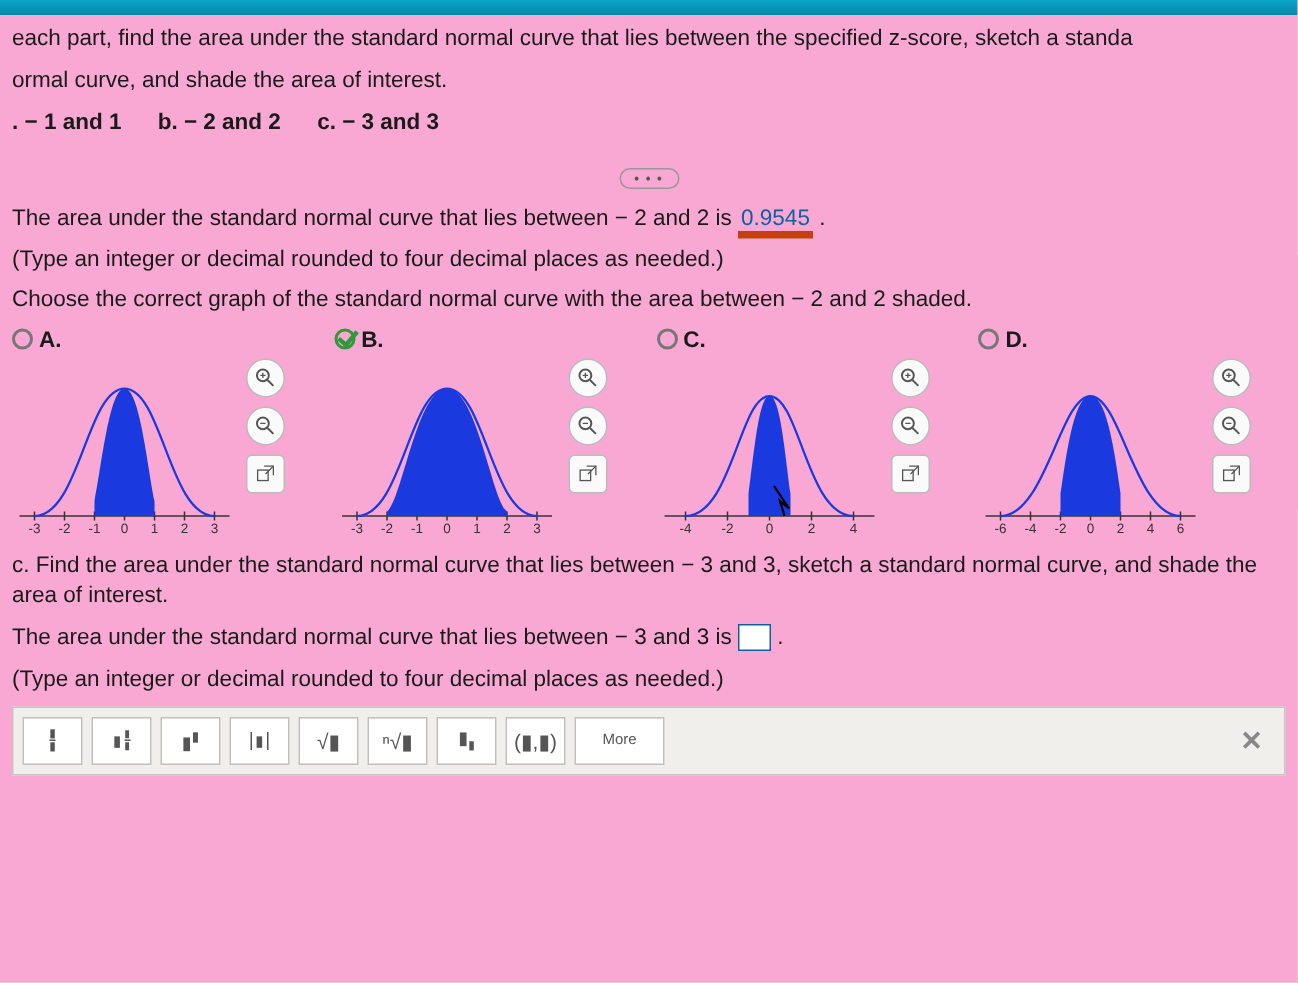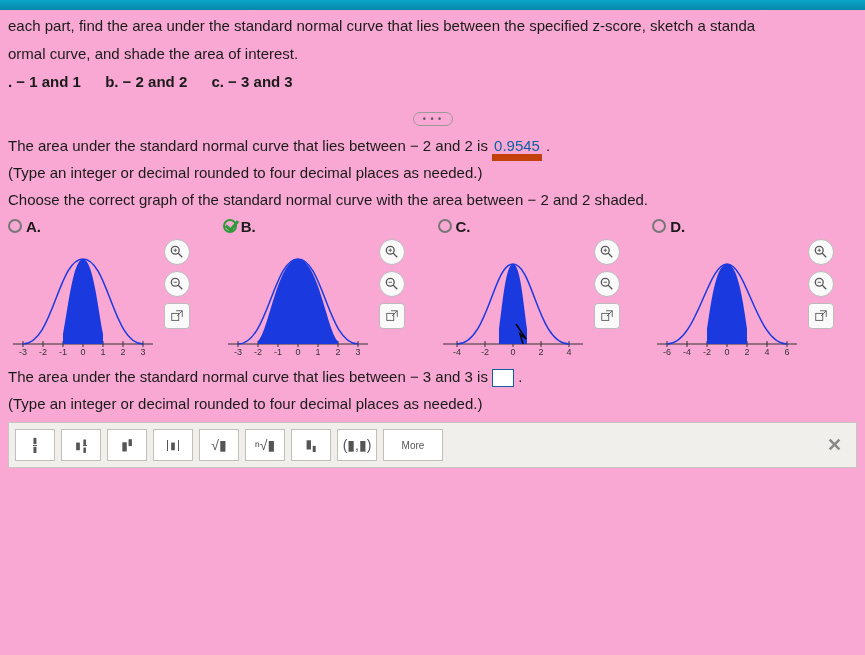--- a/index.html
+++ b/index.html
@@ -24,21 +24,21 @@
   margin: 0 -8px 6px -8px;
 }
 .q-text { line-height: 1.35; margin-bottom: 8px; }
 .parts { margin-bottom: 22px; }
 .parts span { margin-right: 20px; font-weight: 600; }
 .ellipsis-pill {
   width: 40px; height: 14px; border: 1px solid #999; border-radius: 999px;
   display: flex; align-items: center; justify-content: center; margin: 8px auto 10px;
   font-weight: bold; letter-spacing: 1px; font-size: 9px; color: #555;
 }
-.answered { border-bottom: 7px solid #c2410c; padding: 0 2px; color: #1060a0; }
+.answered { border-bottom: 5px solid #c2410c; padding: 0 2px; color: #1060a0; }
 .hint { margin-top: 2px; margin-bottom: 10px; }
 .choose { margin-bottom: 10px; }
 .options-row { display: flex; gap: 10px; margin-bottom: 8px; }
 .opt { flex: 1; }
 .opt-head { display: flex; align-items: center; gap: 4px; font-weight: 600; margin-bottom: 4px; }
 .radio {
   width: 14px; height: 14px; border: 2px solid #777; border-radius: 50%;
   display: inline-block; position: relative;
 }
 .radio.checked { border-color: #2e9a3a; }
@@ -310,20 +310,21 @@
                 <path d="M7 2 H14 V9" fill="none" stroke="#555"></path>
                 <line x1="14" y1="2" x2="8" y2="8" stroke="#555"></line>
               </svg>
             </div>
       </div>
     </div>
   </div>
 
 </div>
 
+<div class="partc">c. Find the area under the standard normal curve that lies between − 3 and 3, sketch a standard normal curve, and shade the area of interest.</div>
 <div class="q-text">
   <span>The area under the standard normal curve that lies between − 3 and 3 is </span>
   <span class="blank"></span>
   <span> .</span>
 </div>
 <div class="hint">(Type an integer or decimal rounded to four decimal places as needed.)</div>
 
 <div class="toolbar">
   <div class="tb-btn">
         <span style="display:flex;flex-direction:column;align-items:center;line-height:1">

